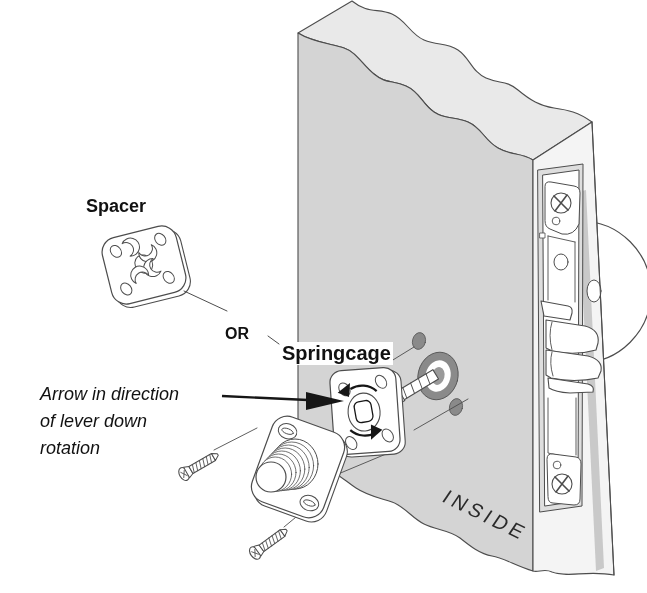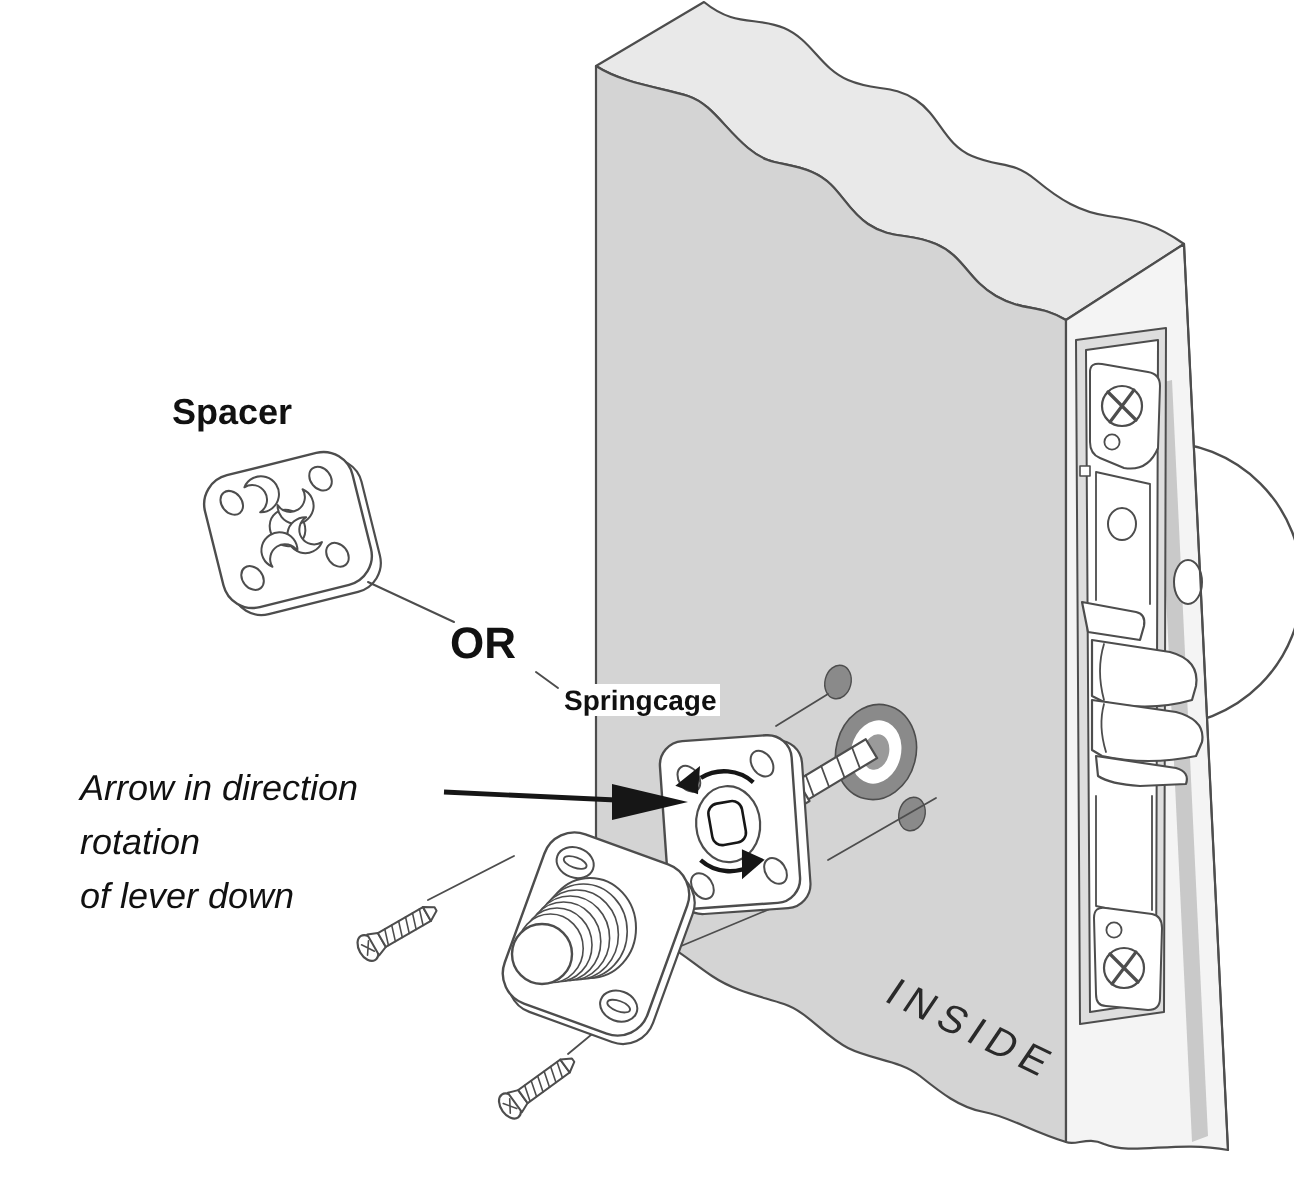--- a/index.html
+++ b/index.html
@@ -15,22 +15,22 @@
   .door-top{fill:var(--c-door_top,#e9e9e9);}
   .door-face{fill:var(--c-door_face,#d4d4d4);}
   .door-edge{fill:var(--c-door_edge,#f4f4f4);}
   .strip{fill:var(--c-edge_strip,#c9c9c9);}
   .mortise{fill:var(--c-mortise,#dedede);}
   .white{fill:var(--c-metal_white,#ffffff);}
   .ghole{fill:var(--c-hole_gray,#8a8a8a);}
   .lbl{position:absolute;color:var(--c-text,#111);white-space:nowrap;}
   .lbl-bold{font-weight:bold;}
   #spacer-label{left:86px;top:196px;font-size:18px;}
-  #or-label{left:225px;top:309px;font-size:22px;}
-  #springcage-label{left:280px;top:342px;font-size:14px;background:var(--c-background,#fff);padding:0 2px;}
+  #or-label{left:225px;top:325px;font-size:16px;}
+  #springcage-label{left:280px;top:342px;font-size:20px;background:var(--c-background,#fff);padding:0 2px;}
   #annotation{left:40px;top:381px;font-size:18px;line-height:27px;font-style:italic;}
   #inside-label{left:451px;top:486px;font-size:20px;letter-spacing:4px;color:#2a2a2a;
     transform:rotate(26deg) skewX(-8deg);transform-origin:0 0;}
 </style>
 </head>
 <body>
 
 <div id="stage">
 
 <svg width="647" height="593" viewBox="0 0 647 593">
@@ -210,18 +210,18 @@
     <path class="inkfill" d="M306,392 L344,401 L306,410 Z"></path>
   </g>
 
 </svg>
 
 <div class="lbl lbl-bold" id="spacer-label">Spacer</div>
 <div class="lbl lbl-bold" id="or-label">OR</div>
 <div class="lbl lbl-bold" id="springcage-label">Springcage</div>
 <div class="lbl" id="annotation">
   <div>Arrow in direction</div>
+  <div>of lever down</div>
   <div>rotation</div>
-  <div>of lever down</div>
 </div>
 <div class="lbl" id="inside-label">INSIDE</div>
 
 </div>
 
 </body></html>

